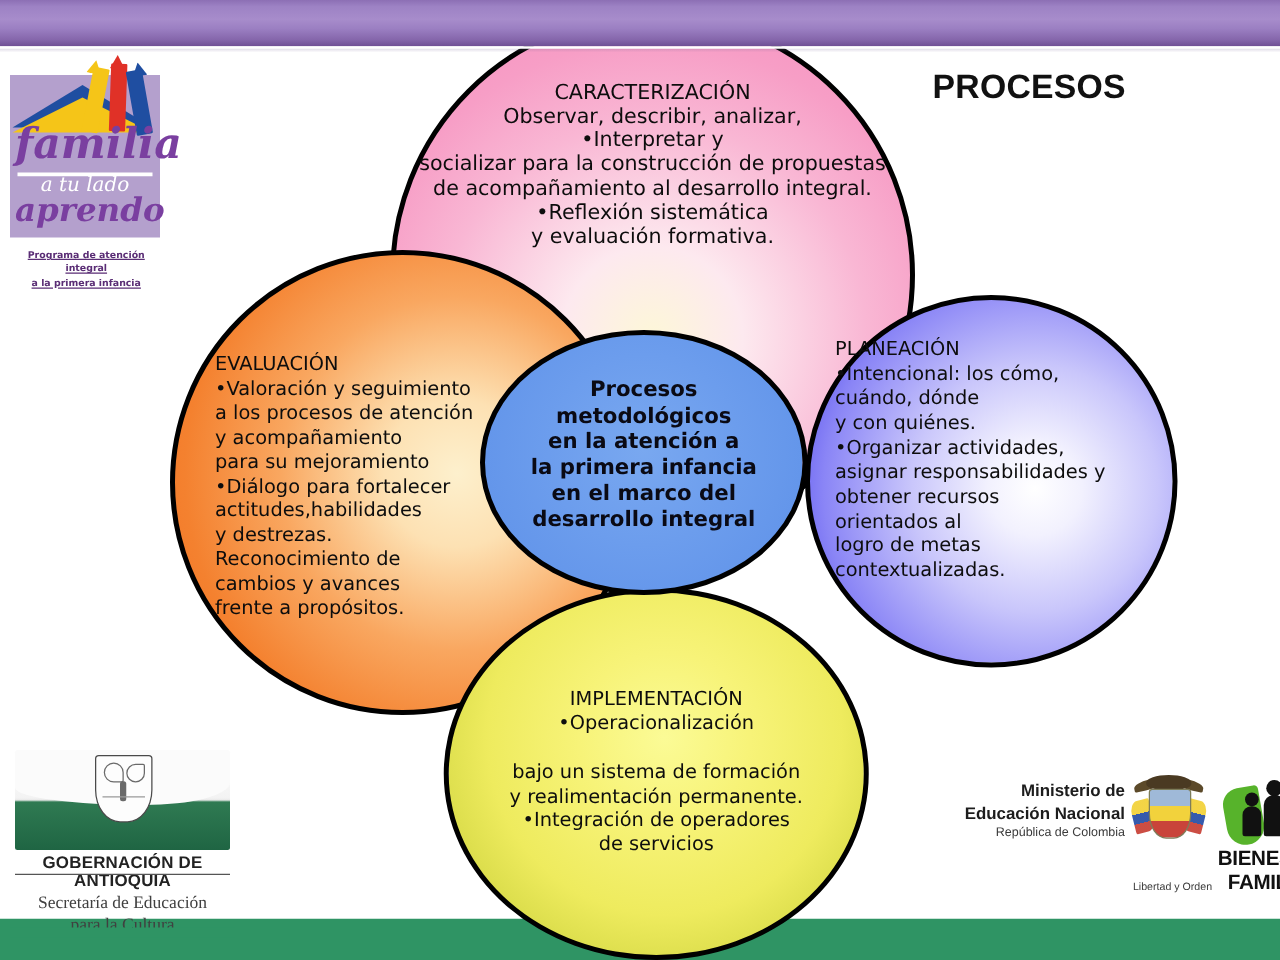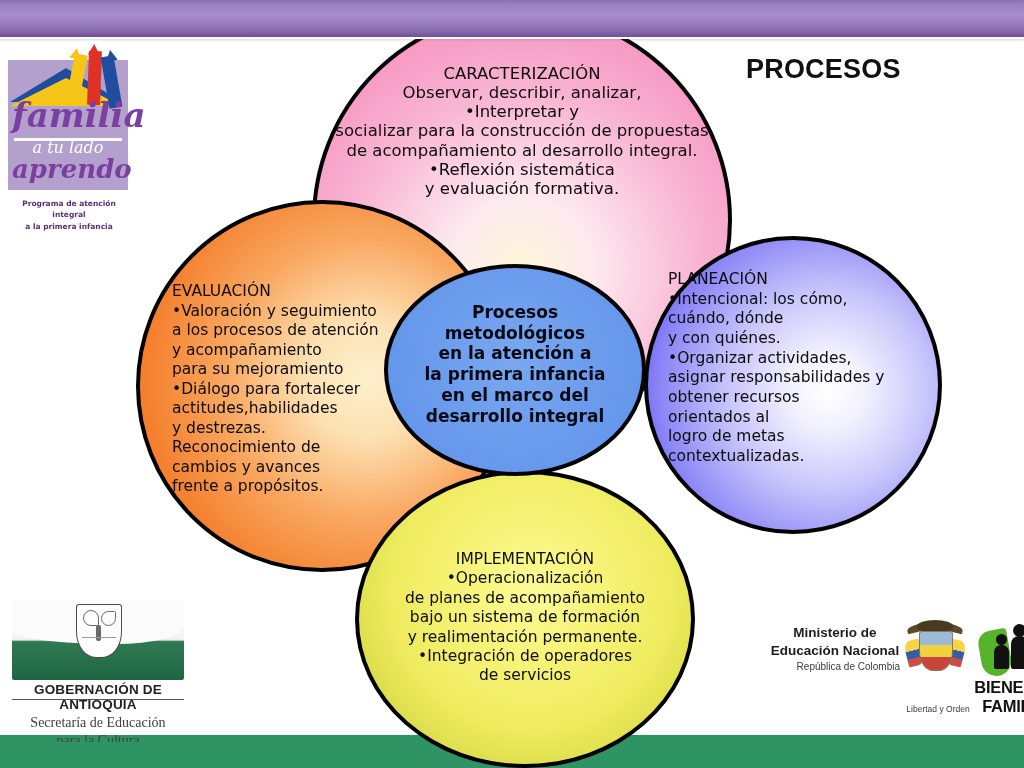--- a/index.html
+++ b/index.html
@@ -134,21 +134,21 @@
     font-family:"DejaVu Serif", serif;font-style:italic;
     font-size:16px;color:#ffffff;line-height:1;
   }
   #logo-familia .w-aprendo{
     position:absolute;left:4px;top:110px;width:112px;text-align:center;
     font-family:"DejaVu Serif", serif;font-style:italic;font-weight:bold;
     font-size:26px;color:#7a3fa0;line-height:1;
   }
   #logo-familia .sub{
     position:absolute;left:0;top:152px;width:122px;text-align:center;
-    font-size:7.5px;font-weight:bold;color:#5a2d75;line-height:1.5;
+    font-size:7.5px;font-weight:bold;color:#5a2d75;line-height:1.5;text-decoration:underline;
   }
 
   
   #logo-gobernacion{
     position:absolute;left:8px;top:600px;width:180px;height:150px;z-index:7;
   }
   #logo-gobernacion .flag{
     position:absolute;left:4px;top:0;width:172px;height:80px;
     background:linear-gradient(to bottom,#ffffff 0%,#f3f3f3 48%,#e9e9e9 50%,#2f7a52 52%,#1f6543 100%);
     border-radius:2px;
@@ -191,21 +191,21 @@
   }
 
   
   #logo-ministerio{
     position:absolute;left:770px;top:616px;width:250px;height:116px;z-index:7;
   }
   #logo-ministerio .men-txt{
     position:absolute;left:0;top:8px;width:130px;text-align:right;
   }
   #logo-ministerio .men1{
-    font-family:"Liberation Sans", sans-serif;font-size:13.5px;font-weight:bold;color:#1d1d1d;line-height:1.3;text-align:center;
+    font-family:"Liberation Sans", sans-serif;font-size:13.5px;font-weight:bold;color:#1d1d1d;line-height:1.3;
   }
   #logo-ministerio .men2{
     font-family:"Liberation Sans", sans-serif;font-size:10px;color:#3a3a3a;margin-top:2px;
   }
   #logo-ministerio .coat{
     position:absolute;left:138px;top:4px;width:54px;height:66px;
   }
   #logo-ministerio .coat .condor{
     position:absolute;left:9px;top:0px;width:36px;height:12px;background:#4a3a22;
     border-radius:50% 50% 40% 40%;
@@ -297,21 +297,21 @@
       <span>Reconocimiento de</span><br>
       <span>cambios y avances</span><br>
       <span>frente  a propósitos.</span>
     </div>
   </div>
 
   <div class="circ" id="c-implementacion">
     <div class="txt">
       <span class="c-title">IMPLEMENTACIÓN</span>
       <span>•Operacionalización</span><br>
-      <span>de planes de acompañamiento</span><br>
+      <br>
       <span>bajo un sistema de formación</span><br>
       <span>y realimentación permanente.</span><br>
       <span>•Integración de operadores</span><br>
       <span>de servicios</span>
     </div>
   </div>
 
   <div class="circ" id="c-planeacion">
     <div class="txt">
       <span class="c-title">PLANEACIÓN</span>

